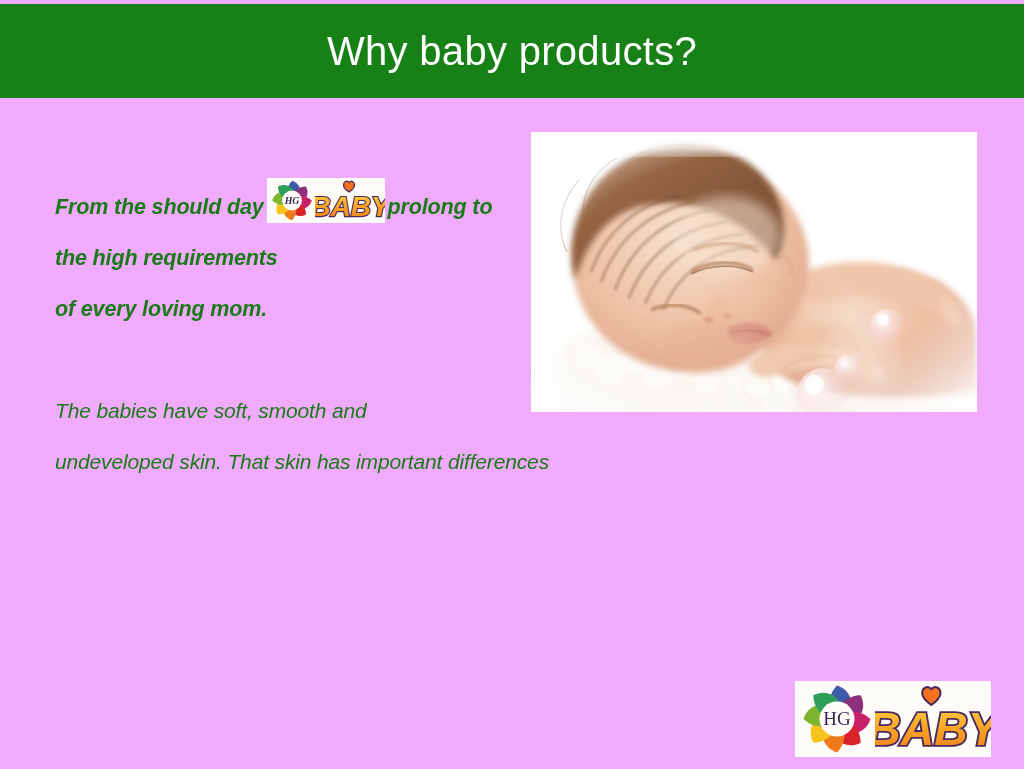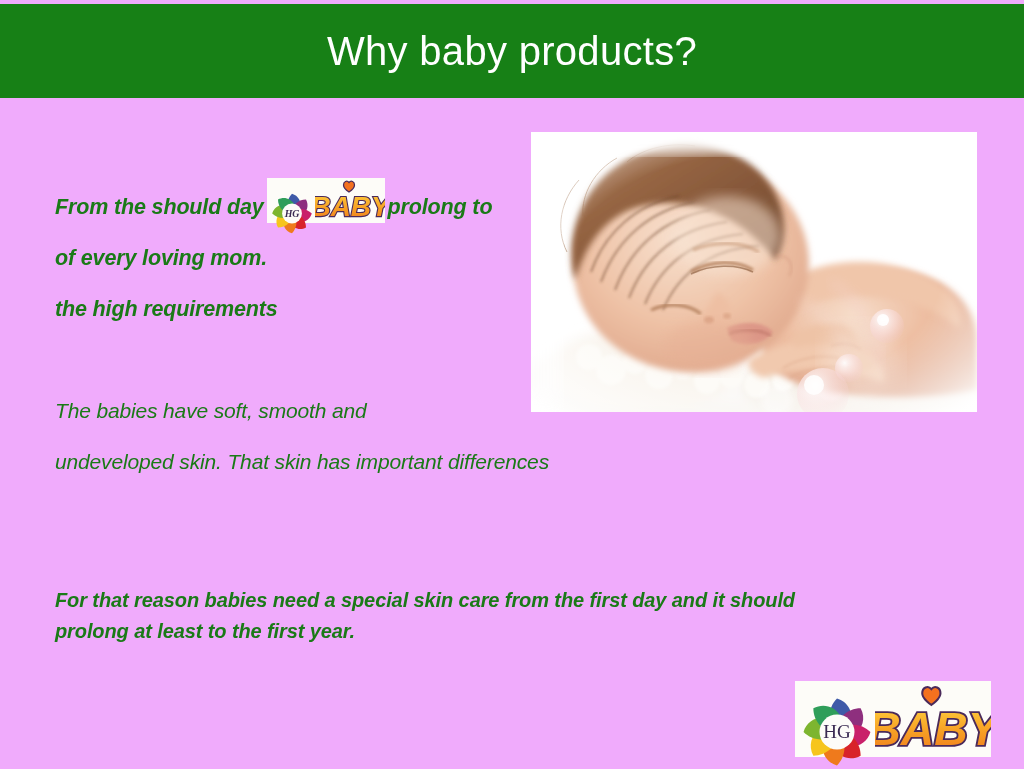--- a/index.html
+++ b/index.html
@@ -85,21 +85,21 @@
 
   
   .hgbaby {
     position: relative;
     background: #fdfcf8;
     display: block;
   }
   .pinwheel {
     position: absolute;
     left: 0;
-    top: 13px;
+    top: 0;
   }
   .babyword {
     position: absolute;
   }
   .babyword svg { display: block; }
 
   #logo-bottom {
     position: absolute;
     left: 795px;
     top: 681px;
@@ -312,33 +312,29 @@
               </defs>
               <g>
                 <path d="M57 12 C57 5 64 2 68 7 C72 2 79 5 79 12 C79 19 68 26 68 26 C68 26 57 19 57 12 Z" fill="#f4711f" stroke="#4a2a5a" stroke-width="2.5"></path>
               </g>
               <text x="70" y="74" text-anchor="middle" font-family="'Liberation Sans', sans-serif" font-size="56" font-weight="bold" font-style="italic" fill="url(#bw2)" stroke="#4a2a5a" stroke-width="4.5" paint-order="stroke">BABY</text>
             </svg>
           </span>
         </span>
       </span><span>prolong to</span>
     </span>
+    <span class="para-line">the high requirements</span>
     <span class="para-line">of every loving mom.</span>
-    <span class="para-line">the high requirements</span>
   </div>
 
   <div id="para-2" class="para" style="color: rgb(26, 122, 23);">
     <span class="para-line">The babies have soft, smooth and</span>
     <span class="para-line">undeveloped skin. That skin has important differences</span>
   </div>
 
-  <div id="para-3" class="para" style="color: rgb(26, 122, 23);">
-    <span class="para-line">For that reason babies need a special skin care from the first day and it should</span>
-    <span class="para-line">prolong at least to the first year.</span>
-  </div>
 
   <div id="logo-bottom" class="hgbaby">
     <span class="pinwheel">
       <svg width="84" height="76" viewBox="0 0 100 100" xmlns="http://www.w3.org/2000/svg">
         <g transform="translate(50,50)">
           <g>
             <path d="M0 -44 C14 -40 22 -26 18 -12 C10 -20 -2 -22 -10 -18 C-10 -30 -6 -38 0 -44 Z" fill="#3f5aa8" transform="rotate(0)"></path>
             <path d="M0 -44 C14 -40 22 -26 18 -12 C10 -20 -2 -22 -10 -18 C-10 -30 -6 -38 0 -44 Z" fill="#8e2f7e" transform="rotate(45)"></path>
             <path d="M0 -44 C14 -40 22 -26 18 -12 C10 -20 -2 -22 -10 -18 C-10 -30 -6 -38 0 -44 Z" fill="#c9206a" transform="rotate(90)"></path>
             <path d="M0 -44 C14 -40 22 -26 18 -12 C10 -20 -2 -22 -10 -18 C-10 -30 -6 -38 0 -44 Z" fill="#d8232a" transform="rotate(135)"></path>

